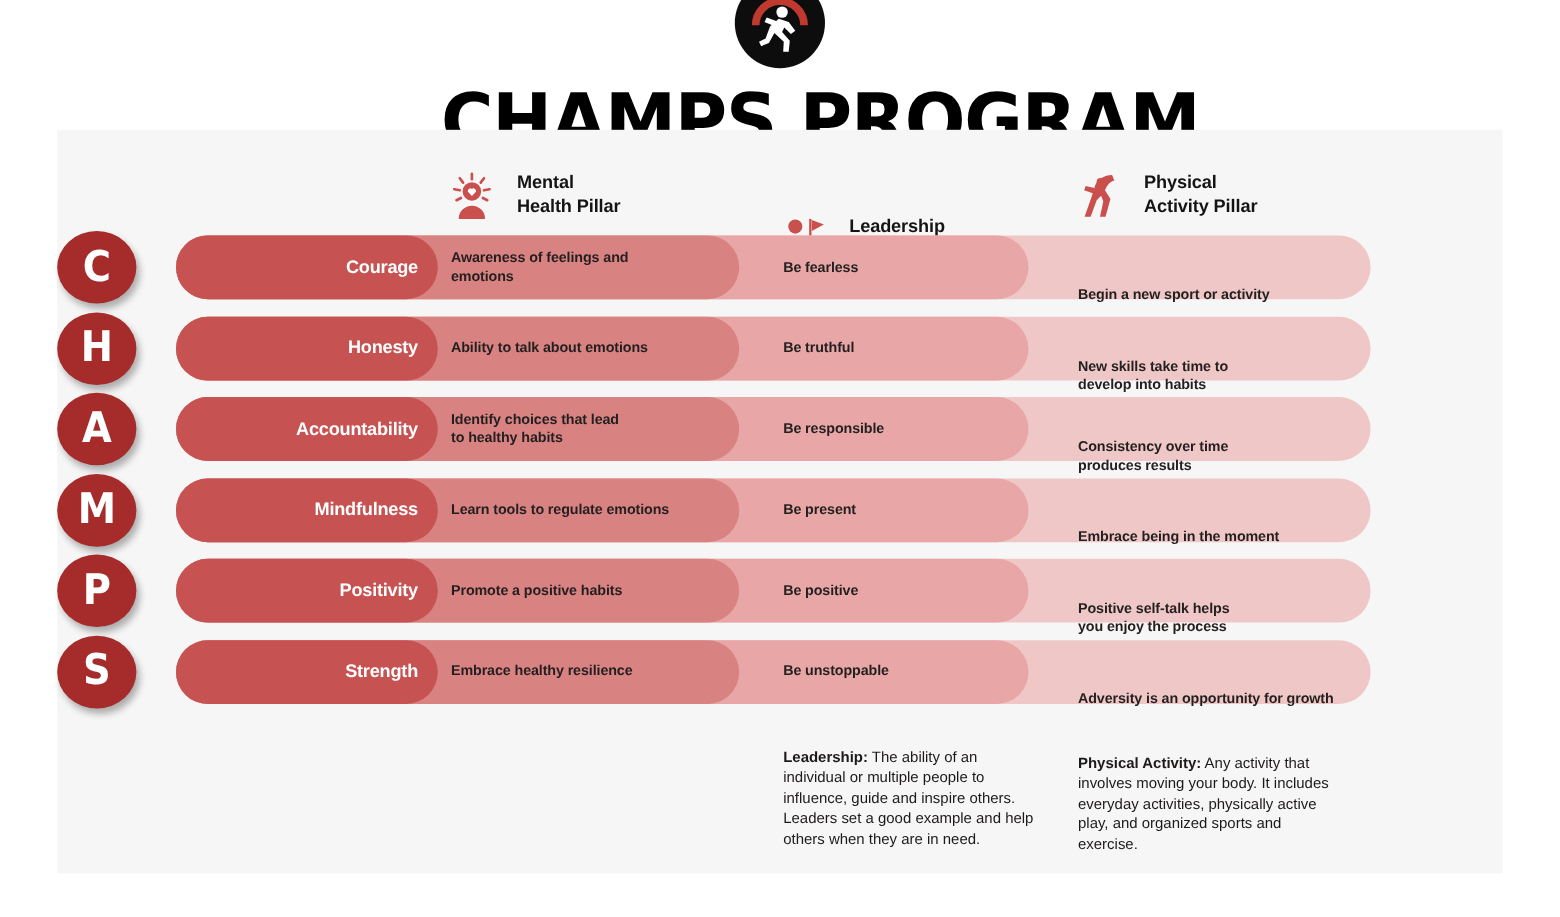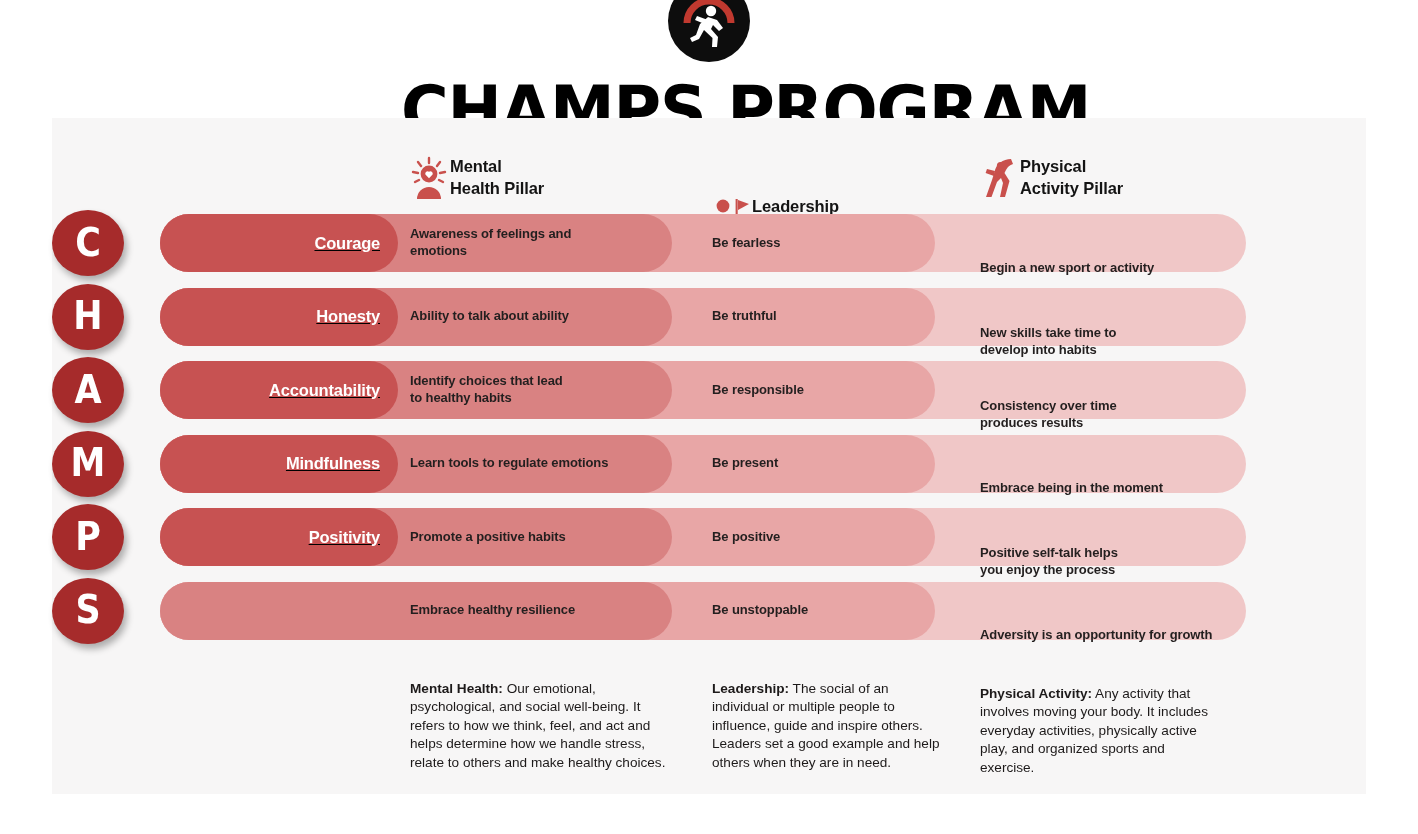--- a/index.html
+++ b/index.html
@@ -56,21 +56,21 @@
     position: absolute;
     left: 0; top: 0;
     width: 100%;
     height: 92px;
   }
   .col-head {
     position: absolute;
     top: 38px;
     display: flex;
     align-items: center;
-    gap: 2px;
+    gap: 22px;
     justify-content: flex-end;
   }
   .col-head .ch-icon { flex: 0 0 auto; width: 38px; height: 44px; }
   .col-head .ch-label {
     font-size: 16.5px;
     font-weight: 700;
     color: #141414;
     line-height: 1.32;
     white-space: pre-line;
     letter-spacing: -0.1px;
@@ -127,21 +127,20 @@
     top: 4px;
     width: 238px;
     height: 58px;
     background: #c75252;
     border-radius: 29px;
     display: flex;
     align-items: center;
     justify-content: flex-end;
     padding-right: 18px;
     box-sizing: border-box;
-    text-decoration: underline;
   }
   .keyword {
     color: #ffffff;
     font-size: 16.5px;
     font-weight: 700;
     letter-spacing: -0.2px;
   }
   
   .badge {
     position: absolute;
@@ -299,21 +298,21 @@
     <div class="row">
       <div class="seg4"></div>
       <div class="seg3"></div>
       <div class="seg2"></div>
       <div class="seg1">
         <span class="keyword">Honesty</span>
       </div>
       <div class="badge">
         <span class="badge-letter">H</span>
       </div>
-      <div class="cell cell-mental">Ability to talk about ability</div>
+      <div class="cell cell-mental">Ability to talk about emotions</div>
       <div class="cell cell-leadership">Be truthful</div>
       <div class="cell cell-physical">New skills take time to
 develop into habits</div>
     </div>
 
     <div class="row">
       <div class="seg4"></div>
       <div class="seg3"></div>
       <div class="seg2"></div>
       <div class="seg1">
@@ -357,34 +356,34 @@
       <div class="cell cell-mental">Promote a positive habits</div>
       <div class="cell cell-leadership">Be positive</div>
       <div class="cell cell-physical">Positive self-talk helps
 you enjoy the process</div>
     </div>
 
     <div class="row">
       <div class="seg4"></div>
       <div class="seg3"></div>
       <div class="seg2"></div>
+      <div class="seg1">
+        <span class="keyword">Strength</span>
+      </div>
       <div class="badge">
         <span class="badge-letter">S</span>
       </div>
       <div class="cell cell-mental">Embrace healthy resilience</div>
       <div class="cell cell-leadership">Be unstoppable</div>
       <div class="cell cell-physical">Adversity is an opportunity for growth</div>
     </div>
   </div>
 
   <div class="defs">
-    <p class="def def-mental">
-      <b>Mental Health:</b><span> Our emotional, psychological, and social well-being. It refers to how we think, feel, and act and helps determine how we handle stress, relate to others and make healthy choices.</span>
-    </p>
     <p class="def def-leadership">
-      <b>Leadership:</b><span> The social of an individual or multiple people to influence, guide and inspire others. Leaders set a good example and help others when they are in need.</span>
+      <b>Leadership:</b><span> The ability of an individual or multiple people to influence, guide and inspire others. Leaders set a good example and help others when they are in need.</span>
     </p>
     <p class="def def-physical">
       <b>Physical Activity:</b><span> Any activity that involves moving your body. It includes everyday activities, physically active play, and organized sports and exercise.</span>
     </p>
   </div>
 
 </div>
 
 </body></html>

